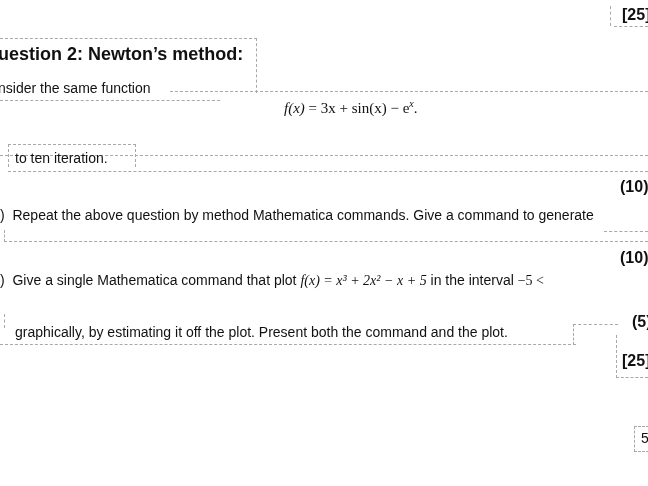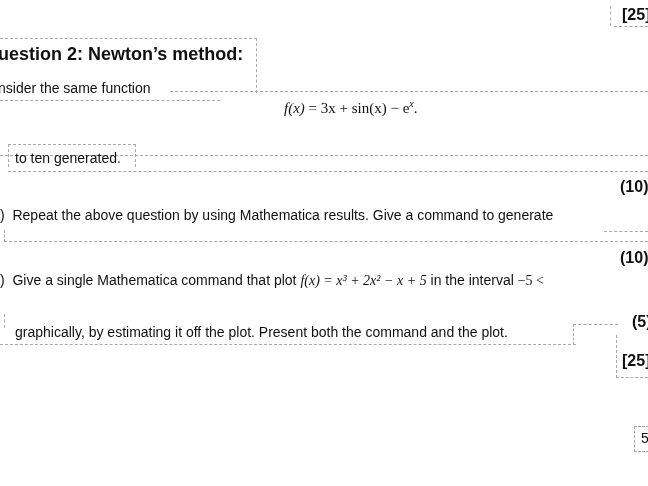--- a/index.html
+++ b/index.html
@@ -35,28 +35,28 @@
 
   <div class="abs body" style="left:-2px; top:80px;">nsider the same function</div>
 
   <div class="abs" style="left:243px; top:98px; font-size:15px;margin-left:41px;">
     <span class="math">f(x)</span><span class="mathr"> = 3x + sin(x) − e</span><sup class="math" style="font-size:10px;">x</sup><span class="mathr">.</span>
   </div>
 
   <div class="dash" style="left:8px; top:144px; width:126px; height:22px; border-left-width:1px; border-right-width:1px; border-top-width:1px;"></div>
   <div class="dash" style="left:0px; top:155px; width:648px; border-top-width:1px;"></div>
   <div class="dash" style="left:8px; top:171px; width:640px; border-top-width:1px;"></div>
-  <div class="abs body" style="left:15px; top:150px;">to ten generated.</div>
+  <div class="abs body" style="left:15px; top:150px;">to ten iteration.</div>
   <div class="abs marks" style="left:620px; top:178px;">(10)</div>
 
   <div class="dash" style="left:4px; top:230px; height:12px; border-left-width:1px;"></div>
   <div class="dash" style="left:4px; top:241px; width:644px; border-top-width:1px;"></div>
   <div class="dash" style="left:604px; top:231px; width:44px; border-top-width:1px;"></div>
   <div class="abs body" style="left:0px; top:207px;">
-    <span>)</span>&nbsp;&nbsp;<span>Repeat the above question by using Mathematica results.  Give a command to generate</span>
+    <span>)</span>&nbsp;&nbsp;<span>Repeat the above question by method Mathematica commands.  Give a command to generate</span>
   </div>
   <div class="abs marks" style="left:620px; top:249px;">(10)</div>
 
   <div class="dash" style="left:4px; top:314px; height:14px; border-left-width:1px;"></div>
   <div class="dash" style="left:0px; top:344px; width:576px; border-top-width:1px;"></div>
   <div class="dash" style="left:573px; top:324px; width:44px; height:20px; border-left-width:1px; border-top-width:1px;"></div>
   <div class="abs body" style="left:0px; top:272px;">
     <span>)</span>&nbsp;&nbsp;<span>Give a single Mathematica command that plot </span><span class="math">f(x) = x³ + 2x² − x + 5</span><span> in the interval </span><span class="mathr">−5 &lt;</span>
   </div>
   <div class="abs body" style="left:15px; top:324px;">graphically, by estimating it off the plot.  Present both the command and the plot.</div>

